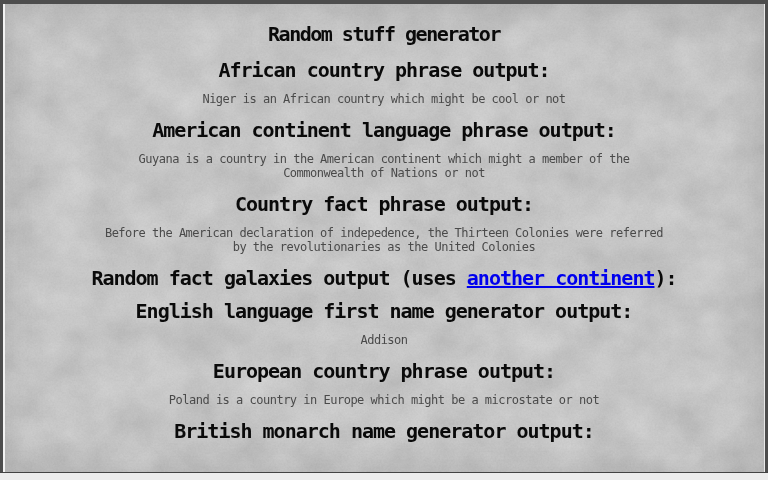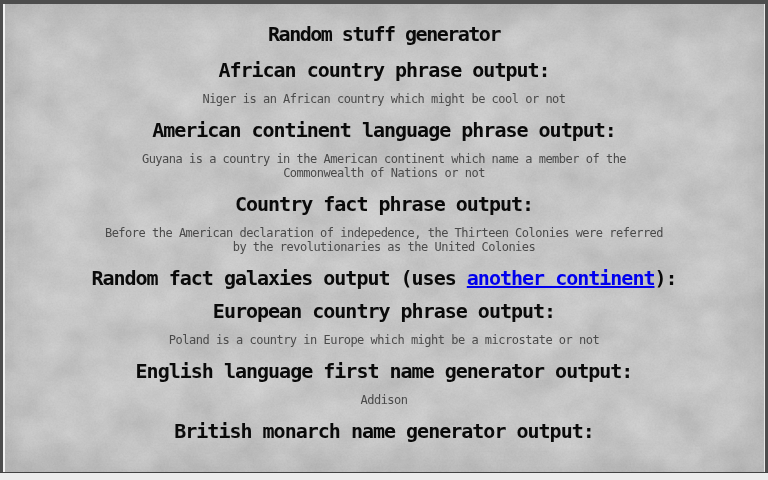--- a/index.html
+++ b/index.html
@@ -70,42 +70,42 @@
 
   <h1>Random stuff generator</h1>
 
   <section>
     <h2>African country phrase output:</h2>
     <p class="output">Niger is an African country which might be cool or not</p>
   </section>
 
   <section>
     <h2>American continent language phrase output:</h2>
-    <p class="output">Guyana is a country in the American continent which name a member of the
+    <p class="output">Guyana is a country in the American continent which might a member of the
 Commonwealth of Nations or not</p>
   </section>
 
   <section>
     <h2>Country fact phrase output:</h2>
     <p class="output">Before the American declaration of indepedence, the Thirteen Colonies were referred
 by the revolutionaries as the United Colonies</p>
   </section>
 
   <section>
     <h2><span>Random fact galaxies output (uses </span><a href="#" class="gen-link">another continent</a><span>):</span></h2>
   </section>
 
   <section>
-    <h2>European country phrase output:</h2>
-    <p class="output">Poland is a country in Europe which might be a microstate or not</p>
+    <h2>English language first name generator output:</h2>
+    <p class="output">Addison</p>
   </section>
 
   <section>
-    <h2>English language first name generator output:</h2>
-    <p class="output">Addison</p>
+    <h2>European country phrase output:</h2>
+    <p class="output">Poland is a country in Europe which might be a microstate or not</p>
   </section>
 
   <section>
     <h2>British monarch name generator output:</h2>
   </section>
 
 </div>
 
 <div class="frame-light"></div>
 <div class="frame-dark"></div>

